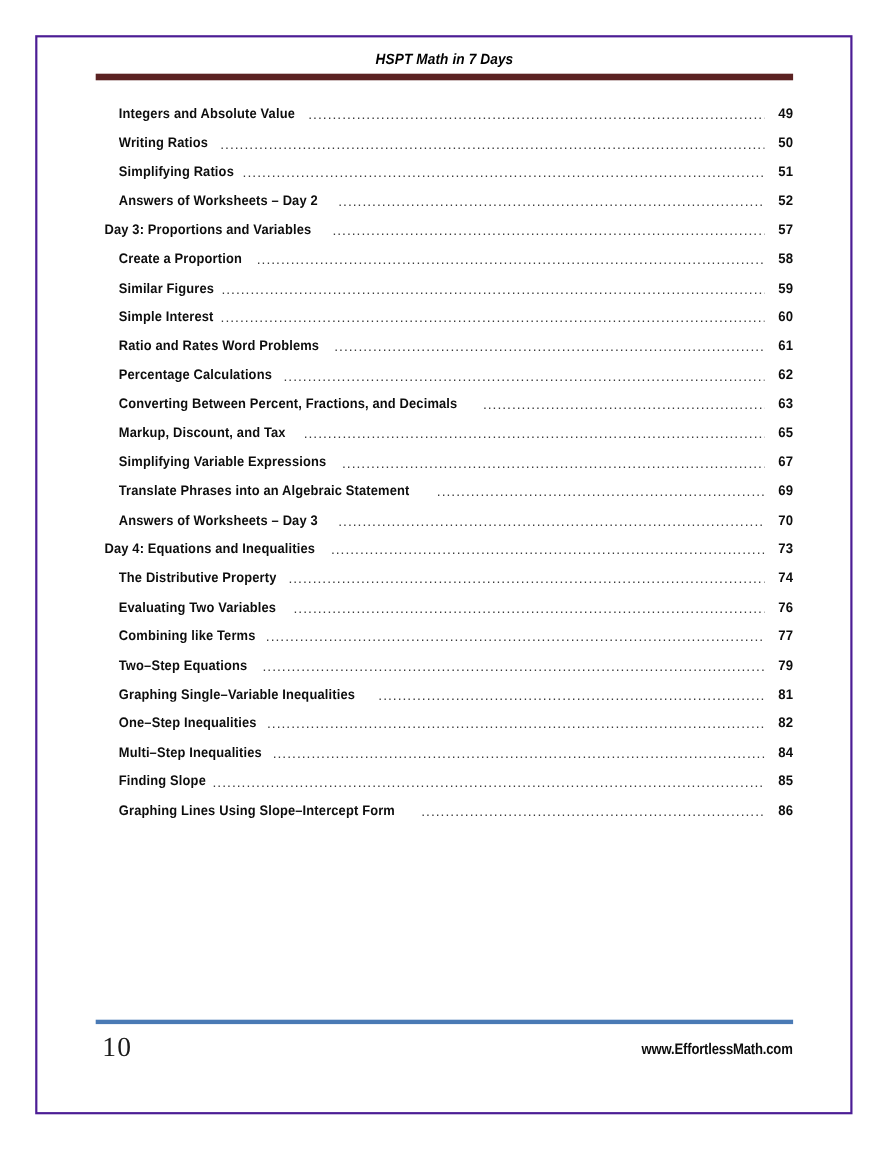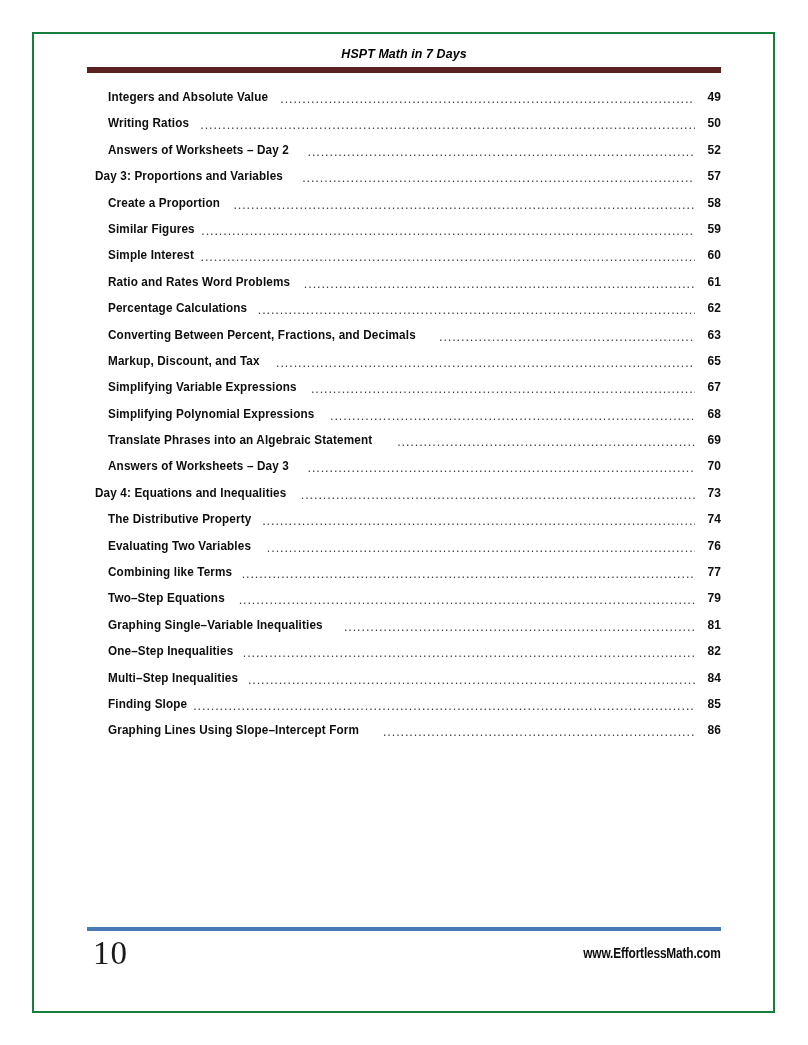--- a/index.html
+++ b/index.html
@@ -13,21 +13,21 @@
     font-family: "Liberation Sans", sans-serif;
     -webkit-font-smoothing: antialiased;
   }
 
   .page-frame {
     position: absolute;
     left: 32px;
     top: 32px;
     width: 743px;
     height: 981px;
-    border: 2px solid #15803d;
+    border: 2px solid #4c1d95;
     box-sizing: border-box;
     background: #ffffff;
     padding-left: 16px;
   }
 
   .content {
     position: absolute;
     left: 0;
     top: 0;
     right: 0;
@@ -63,21 +63,21 @@
   
   .toc {
     position: absolute;
     left: 53px;
     top: 56px;
     width: 634px;
   }
 
   .toc-row {
     display: flex;
-    align-items: flex-start;
+    align-items: center;
     height: 26.4px;
     white-space: nowrap;
     overflow: hidden;
     color: #0d0d0d;
   }
 
   .toc-title {
     font-family: "Liberation Sans", sans-serif;
     font-size: 12.6px;
     font-weight: bold;
@@ -146,21 +146,21 @@
   }
   .footer-row {
     display: flex;
     align-items: center;
     justify-content: space-between;
     margin-top: 8px;
     height: 28px;
   }
   .footer-pageno {
     font-family: "Liberation Serif", serif;
-    font-size: 33px;
+    font-size: 25px;
     font-weight: normal;
     color: #1a1a1a;
     letter-spacing: 1px;
     padding-left: 6px;
   }
   .footer-site {
     font-family: "Liberation Sans", sans-serif;
     font-size: 14px;
     font-weight: bold;
     color: #0d0d0d;
@@ -185,20 +185,25 @@
         <div class="toc-row level-2">
           <span class="toc-title">Integers and Absolute Value</span>
           <span class="toc-leader"></span>
           <span class="toc-page">49</span>
         </div>
         <div class="toc-row level-2 gap">
           <span class="toc-title">Writing Ratios</span>
           <span class="toc-leader"></span>
           <span class="toc-page">50</span>
         </div>
+        <div class="toc-row level-2">
+          <span class="toc-title">Simplifying Ratios</span>
+          <span class="toc-leader"></span>
+          <span class="toc-page">51</span>
+        </div>
         <div class="toc-row level-2 gap">
           <span class="toc-title">Answers of Worksheets – Day 2</span>
           <span class="toc-leader"></span>
           <span class="toc-page">52</span>
         </div>
         <div class="toc-row level-1 gap">
           <span class="toc-title">Day 3: Proportions and Variables</span>
           <span class="toc-leader"></span>
           <span class="toc-page">57</span>
         </div>
@@ -234,25 +239,20 @@
         </div>
         <div class="toc-row level-2 gap">
           <span class="toc-title">Markup, Discount, and Tax</span>
           <span class="toc-leader"></span>
           <span class="toc-page">65</span>
         </div>
         <div class="toc-row level-2">
           <span class="toc-title">Simplifying Variable Expressions</span>
           <span class="toc-leader"></span>
           <span class="toc-page">67</span>
-        </div>
-        <div class="toc-row level-2">
-          <span class="toc-title">Simplifying Polynomial Expressions</span>
-          <span class="toc-leader"></span>
-          <span class="toc-page">68</span>
         </div>
         <div class="toc-row level-2 gap">
           <span class="toc-title">Translate Phrases into an Algebraic Statement</span>
           <span class="toc-leader"></span>
           <span class="toc-page">69</span>
         </div>
         <div class="toc-row level-2 gap">
           <span class="toc-title">Answers of Worksheets – Day 3</span>
           <span class="toc-leader"></span>
           <span class="toc-page">70</span>

